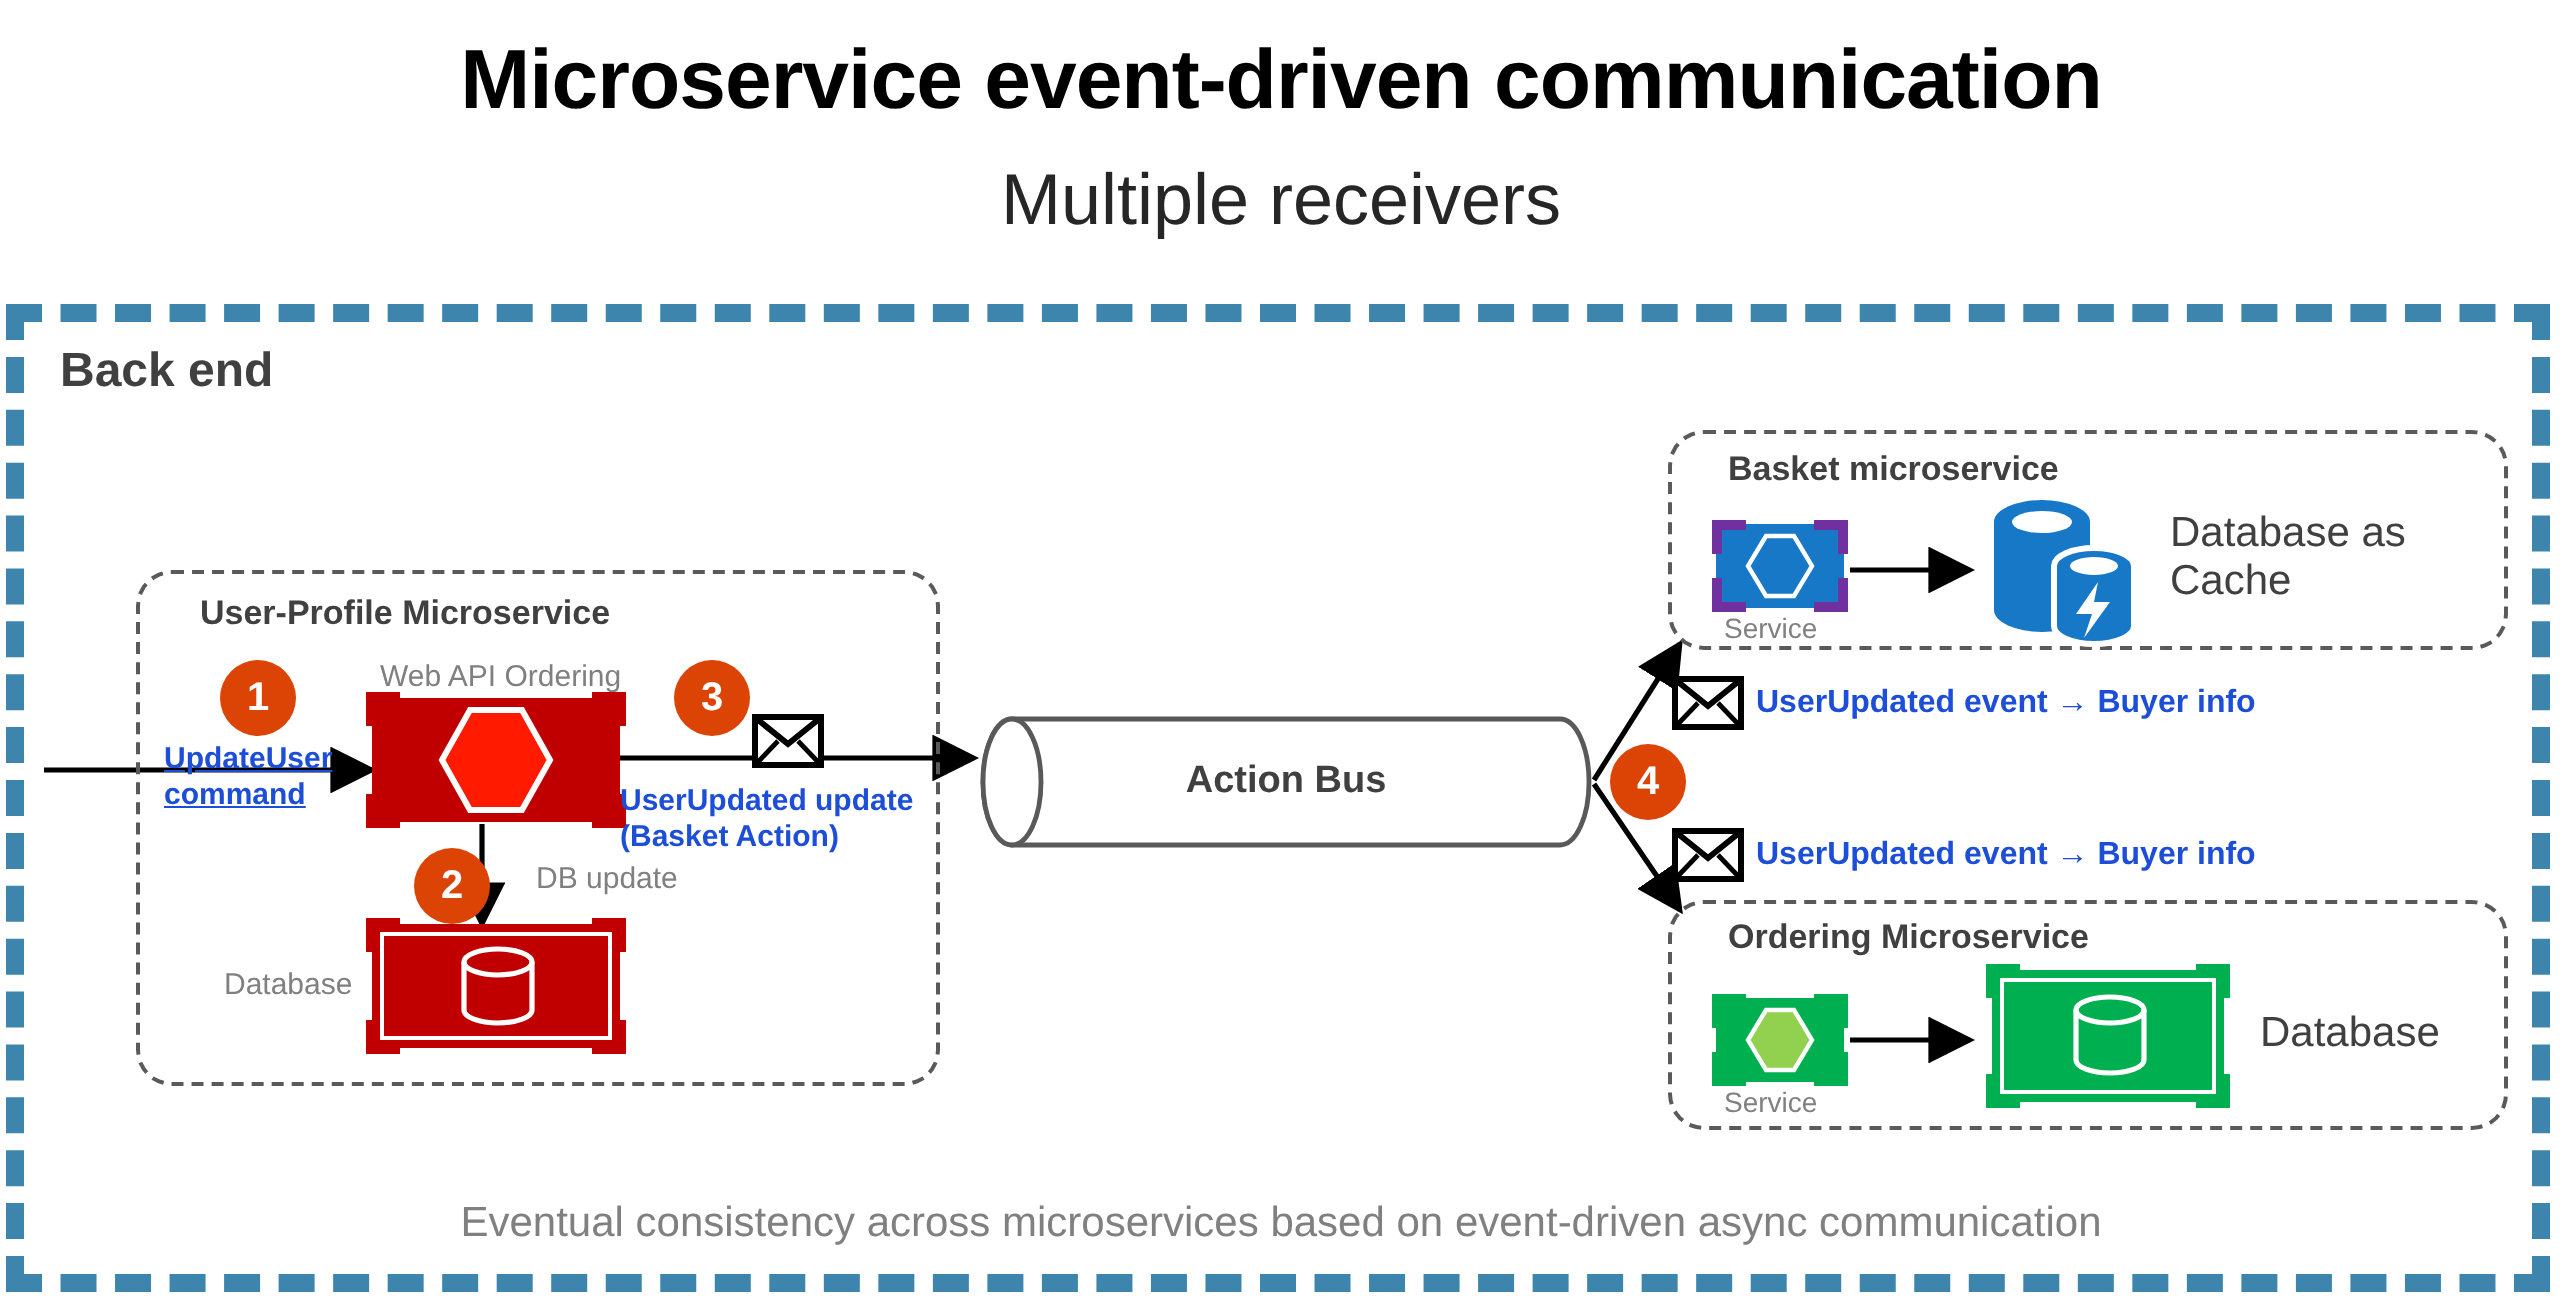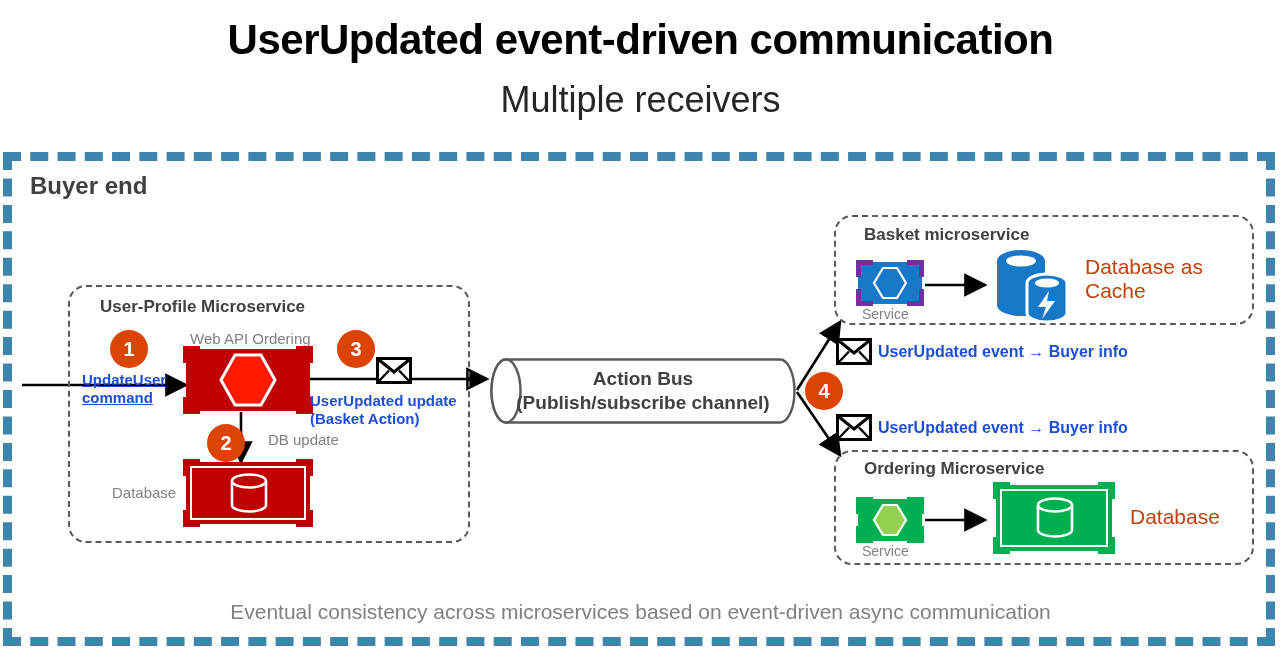--- a/index.html
+++ b/index.html
@@ -48,45 +48,45 @@
 
   
   .tile{box-sizing:border-box;position:absolute;}
   .tile .fill{position:absolute;left:0;top:0;right:0;bottom:0;}
   .tile .inner-line{position:absolute;left:4px;top:4px;right:4px;bottom:4px;border:2px solid #ffffff;}
   .brk{position:absolute;width:12px;height:12px;}
 
   
   .lbl-grey{font-size:15px;color:#808080;white-space:nowrap;}
   .lbl-bold{font-size:15px;font-weight:bold;color:#1d4ed8;white-space:nowrap;line-height:1.18;}
-  .lbl-big-grey{font-size:21px;color:#c2410c;line-height:1.15;}
+  .lbl-big-grey{font-size:21px;color:#404040;line-height:1.15;}
 
   
   #event-bus-text{
     position:absolute;left:0;top:0;width:100%;height:100%;
     display:flex;flex-direction:column;align-items:center;justify-content:center;
     font-size:19px;font-weight:bold;color:#404040;line-height:1.25;text-align:center;
   }
 
   
   #caption{
     left:0;top:600px;width:1281px;text-align:center;
     font-size:21px;color:#808080;
   }
 
   svg{display:block;overflow:visible;}
 </style>
 </head>
 <body>
 
-<div class="abs" id="title-main">UserUpdated event-driven communication</div>
+<div class="abs" id="title-main">Microservice event-driven communication</div>
 <div class="abs" id="title-sub">Multiple receivers</div>
 
 <div class="abs" id="backend-frame"></div>
-<div class="abs" id="backend-label">Buyer end</div>
+<div class="abs" id="backend-label">Back end</div>
 
 <svg class="abs" style="left:0;top:0;width:1281px;height:652px;pointer-events:none;">
   <defs>
     <marker id="arw" markerWidth="9" markerHeight="9" refX="8" refY="4.5" orient="auto">
       <path d="M0,0 L9,4.5 L0,9 z" fill="#000000"></path>
     </marker>
   </defs>
 
   <line x1="22" y1="385" x2="186" y2="385" stroke="#000000" stroke-width="2.6" marker-end="url(#arw)"></line>
 
@@ -158,21 +158,20 @@
   <div class="brk" style="right:-3px;bottom:-3px;border-right:5px solid #C00000;border-bottom:5px solid #C00000;"></div>
 </div>
 
 <div class="abs" style="left:490px;top:358px;width:306px;height:66px;">
   <svg style="position:absolute;left:0;top:0;width:306px;height:66px;" viewBox="0 0 306 66" preserveAspectRatio="none">
     <path d="M16,1.5 L290,1.5 A14.5,31.5 0 0 1 290,64.5 L16,64.5 A14.5,31.5 0 0 1 16,1.5 Z" fill="#ffffff" stroke="#595959" stroke-width="2.4"></path>
     <ellipse cx="16" cy="33" rx="14.5" ry="31.5" fill="#ffffff" stroke="#595959" stroke-width="2.4"></ellipse>
   </svg>
   <div id="event-bus-text">
     <span>Action Bus</span>
-    <span>(Publish/subscribe channel)</span>
   </div>
 </div>
 
 <div class="abs badge" style="left:805px;top:372px;">4</div>
 
 <svg class="abs" style="left:836px;top:338px;width:36px;height:27px;" viewBox="0 0 36 27">
   <rect x="1.5" y="1.5" width="33" height="24" fill="#ffffff" stroke="#000000" stroke-width="3"></rect>
   <path d="M2.5,2.5 L18,15 L33.5,2.5" fill="none" stroke="#000000" stroke-width="3"></path>
   <path d="M2.5,24.5 L13,13.5 M33.5,24.5 L23,13.5" fill="none" stroke="#000000" stroke-width="2.4"></path>
 </svg>

